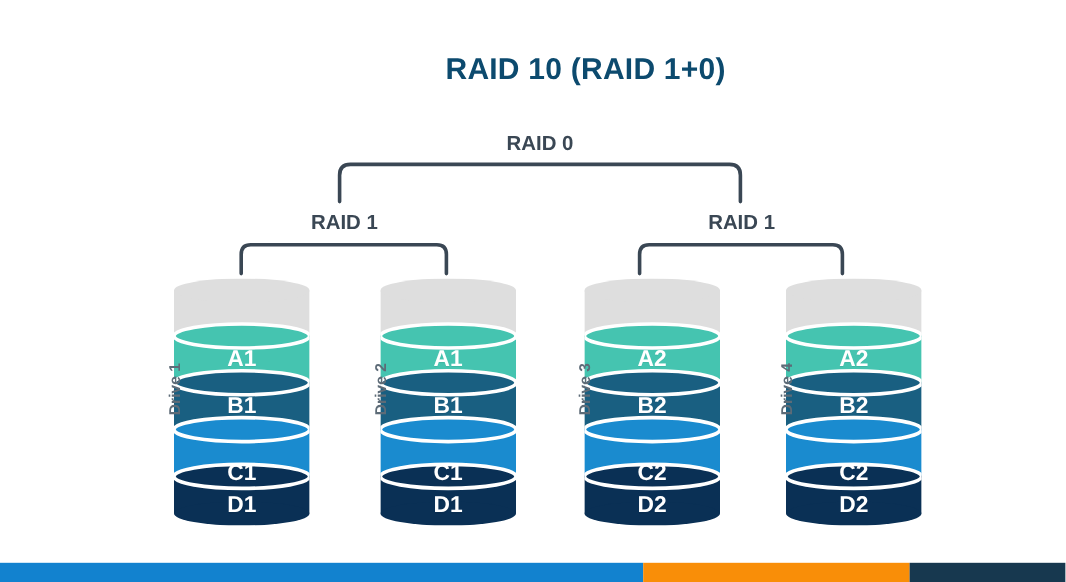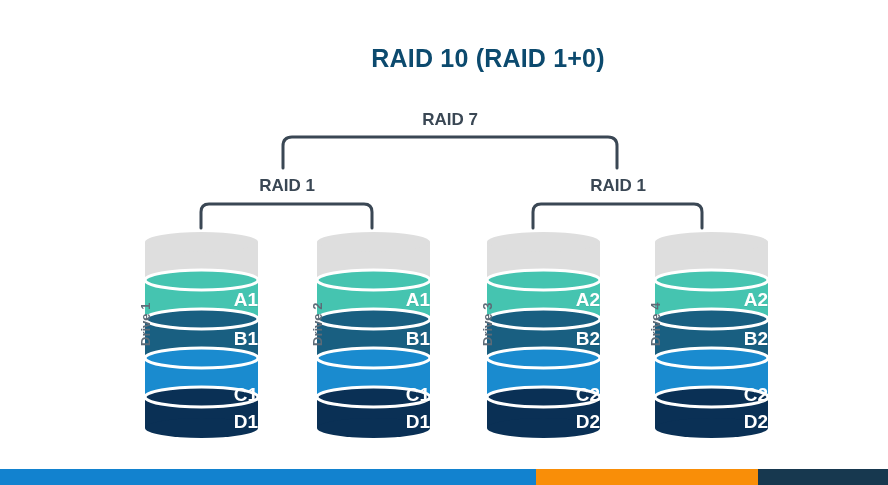--- a/index.html
+++ b/index.html
@@ -76,21 +76,21 @@
     top: 0;
     width: 113px;
     height: 206px;
   }
 
   
   .band-label {
     position: absolute;
     left: 0;
     width: 113px;
-    text-align: right;
+    text-align: center;
     color: #ffffff;
     font-size: 19px;
     font-weight: bold;
     text-shadow: 0 1px 0 rgba(0,0,0,0.06);
   }
   .band-label.b0 { top: 57px; }
   .band-label.b1 { top: 96px; }
   .band-label.b2 { top: 152px; }
   .band-label.b3 { top: 179px; }
 
@@ -132,21 +132,21 @@
 
   <svg class="brackets" viewBox="0 0 888 485" xmlns="http://www.w3.org/2000/svg">
 
     <path d="M 283 168 L 283 146 Q 283 137 292 137 L 608 137 Q 617 137 617 146 L 617 168" fill="none" stroke="#3a4754" stroke-width="3" stroke-linecap="round"></path>
 
     <path d="M 201 228 L 201 212 Q 201 204 209 204 L 364 204 Q 372 204 372 212 L 372 228" fill="none" stroke="#3a4754" stroke-width="3" stroke-linecap="round"></path>
 
     <path d="M 533 228 L 533 212 Q 533 204 541 204 L 694 204 Q 702 204 702 212 L 702 228" fill="none" stroke="#3a4754" stroke-width="3" stroke-linecap="round"></path>
   </svg>
 
-  <div class="bracket-label label-raid0" style="color: rgb(58, 71, 84);">RAID 7</div>
+  <div class="bracket-label label-raid0" style="color: rgb(58, 71, 84);">RAID 0</div>
   <div class="bracket-label label-raid1-left" style="color: rgb(58, 71, 84);">RAID 1</div>
   <div class="bracket-label label-raid1-right" style="color: rgb(58, 71, 84);">RAID 1</div>
 
   <div class="drive drive-1">
     <svg class="drive-svg" viewBox="0 0 113 206" xmlns="http://www.w3.org/2000/svg">
       <g>
         <rect x="0" y="10" width="113" height="38" fill="#dedede"></rect>
         <ellipse cx="56.5" cy="10" rx="56.5" ry="10" fill="#dedede"></ellipse>
       </g>
       <g>

